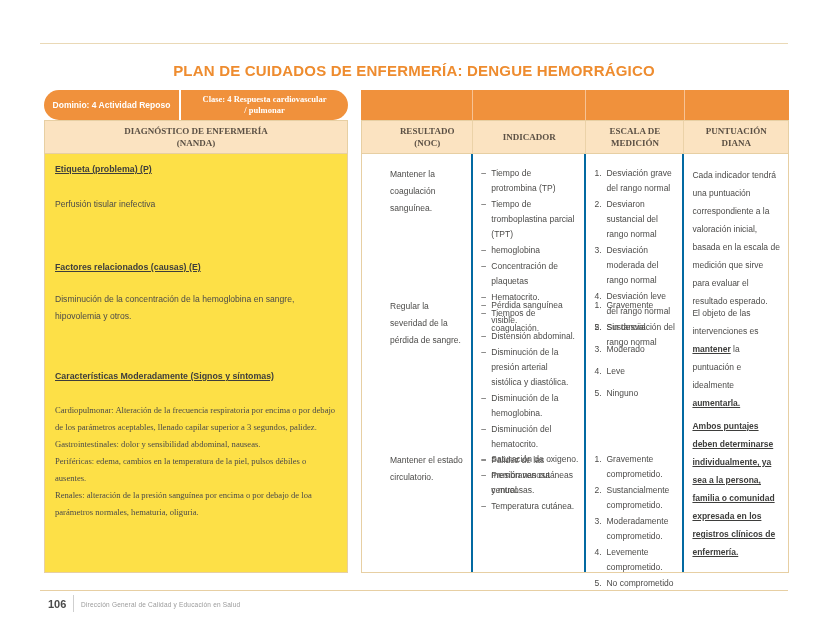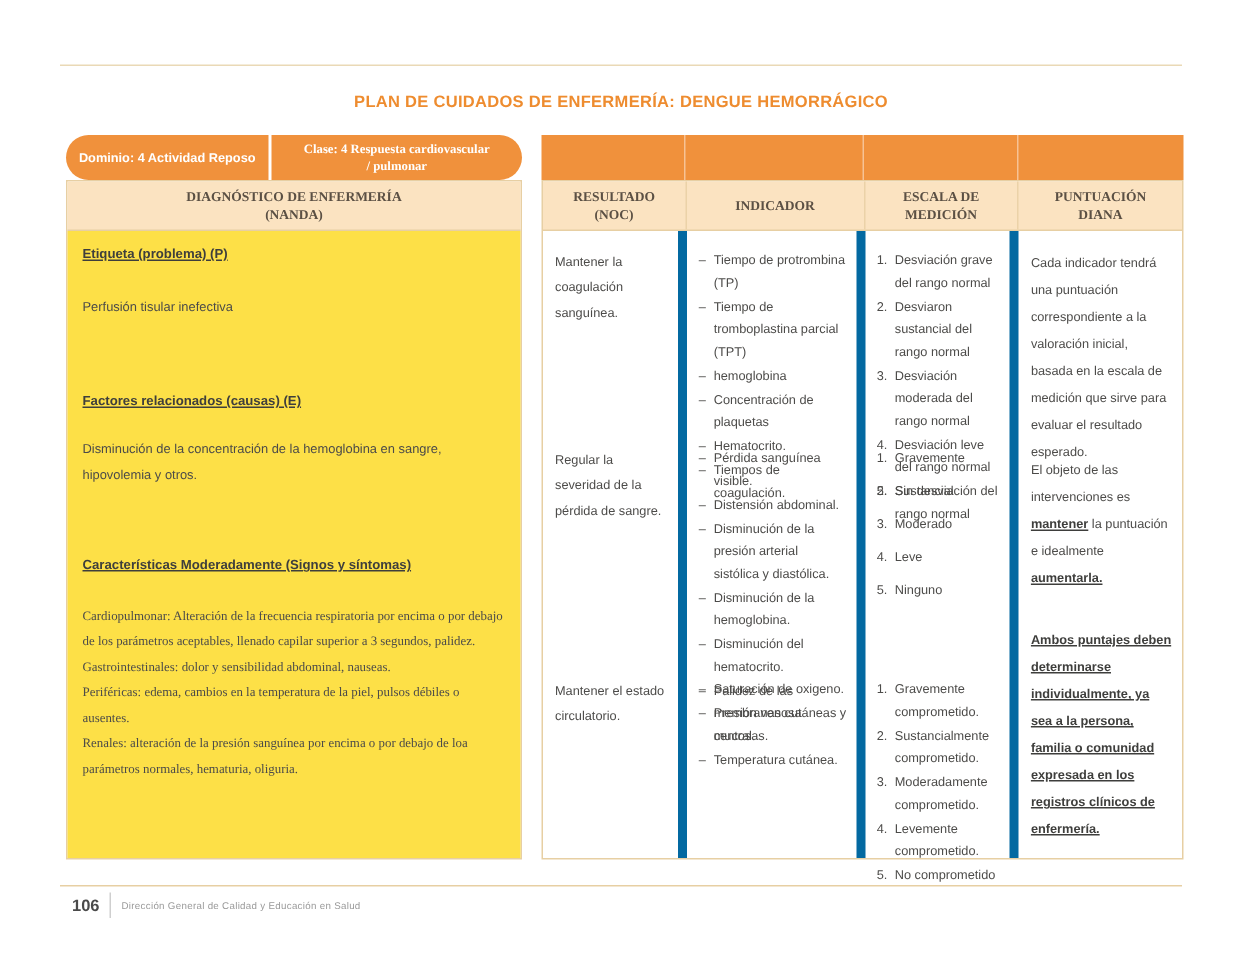--- a/index.html
+++ b/index.html
@@ -10,21 +10,21 @@
     color:#4c4b49;
     position:relative;
     overflow:hidden;
   }
   .pre { white-space:pre-line;font-family:Liberation Serif, serif; }
 
   
   .top-rule { position:absolute; left:40px; right:40px; top:43px; border-top:1px solid #ead9b6; }
   .doc-title {
     position:absolute; top:62px; left:0; right:0;
-    text-align:center; font-size:11px; font-weight:bold; color:#ee8c2f;
+    text-align:center; font-size:15px; font-weight:bold; color:#ee8c2f;
     letter-spacing:.2px;
   }
 
   
   .nanda-table { position:absolute; left:44px; top:90px; width:304px; }
   .nanda-top { display:flex; height:30px; background:#f0913c; color:#fff; font-weight:bold; font-size:8.5px; text-align:center;border-radius:15px; }
   .nanda-top .cell { display:flex; align-items:center; justify-content:center; line-height:11px; padding:2px 6px; }
   .nanda-top .c1 { width:137px; border-right:2px solid #ffffff; }
   .nanda-top .c2 { width:167px; }
   .nanda-frame { border:1px solid #e7cfa3; }
@@ -47,23 +47,23 @@
   .noc-top .seg:last-child { border-right:none; }
   .noc-frame { border:1px solid #e7cfa3; }
   .noc-header { display:flex; height:33px; background:#fbe3c1; border-bottom:1px solid #e7cfa3; }
   .noc-header .hcell {
     display:flex; align-items:center; justify-content:center; text-align:center;
     font-weight:bold; font-size:9px; color:#5b5044; line-height:12px;
     border-right:1px solid #ebd2a8; height:100%;
   }
   .noc-header .hcell:last-child { border-right:none; }
   .noc-body { display:flex; height:418px; background:#fff; }
-  .noc-col { position:relative; height:100%; border-right:6px solid #0369a1; }
+  .noc-col { position:relative; height:100%; border-right:2px solid #0369a1; }
   .noc-col:last-child { border-right:none; }
-  .w1 { width:96px; } .w2 { width:119px; } .w3 { width:103px; } .w4 { width:109px; }
+  .w1 { width:96px;margin-left:20px; } .w2 { width:119px; } .w3 { width:103px; } .w4 { width:109px; }
 
   .blk { position:absolute; left:8px; right:6px; font-size:8.5px; }
   .noc-result { line-height:17px; color:#4c4b49; }
 
   .dash-list { list-style:none; }
   .dash-list li { position:relative; padding-left:10px; line-height:15px; margin-bottom:1px; color:#4c4b49; }
   .dash-list li::before { content:"\2013"; position:absolute; left:0; top:0; }
 
   .num-list { list-style:none; counter-reset:item; }
   .num-list li { position:relative; padding-left:12px; line-height:15px; margin-bottom:1px; color:#4c4b49; counter-increment:item; }

